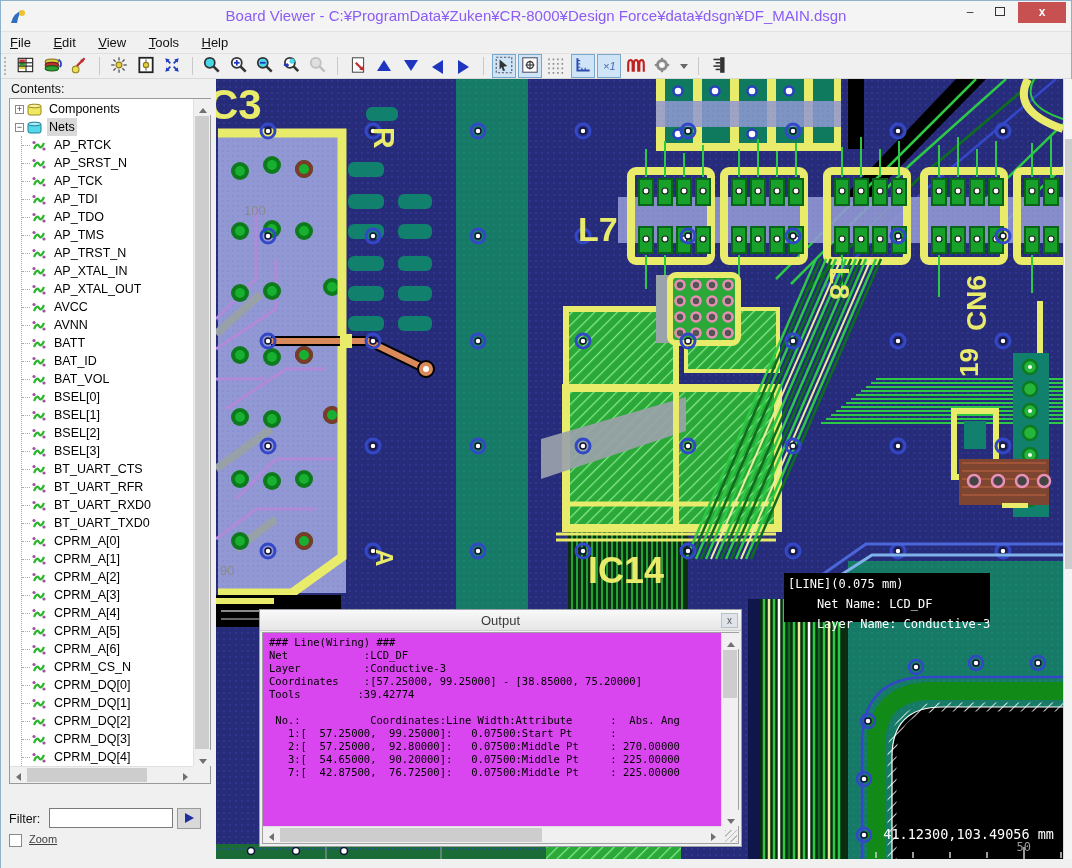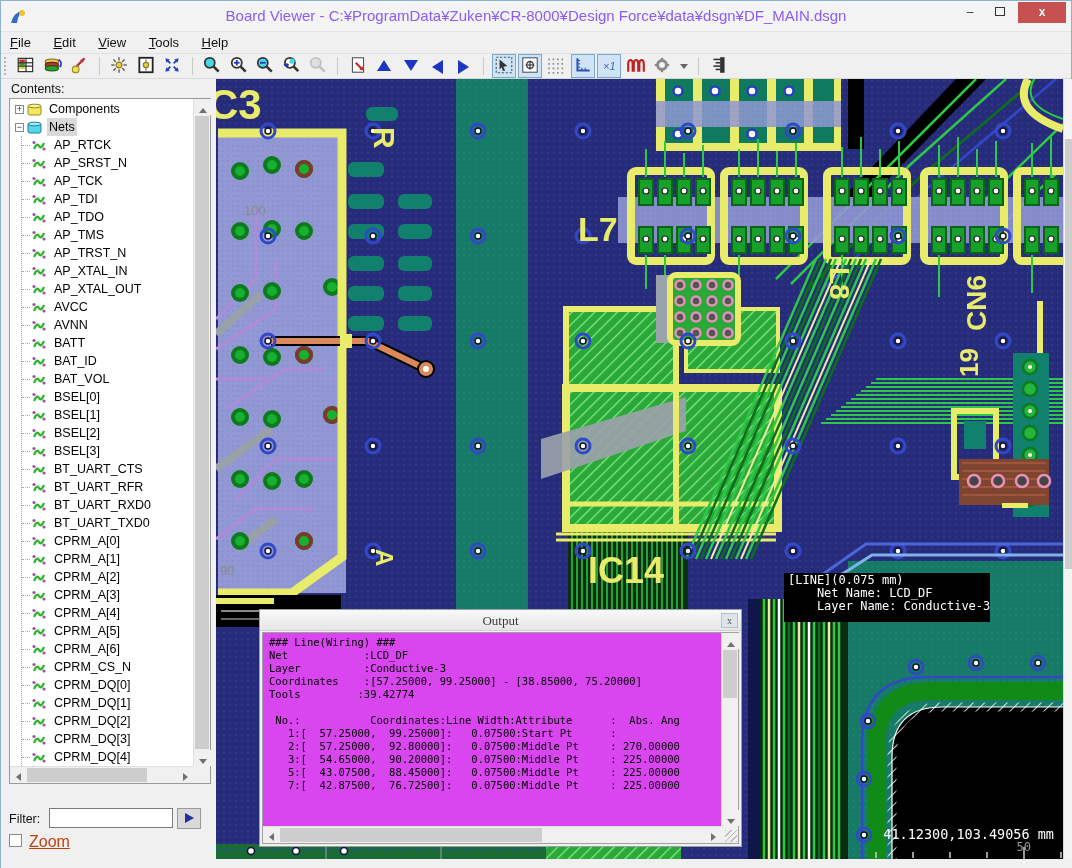--- a/index.html
+++ b/index.html
@@ -78,38 +78,38 @@
   #filter-row { position:absolute; left:8px; top:729px; height:22px; }
   #filter-label { font-size:12.5px; color:#111; position:absolute; left:0; top:4px; }
   #filter-input { position:absolute; left:40px; top:0; width:124px; height:20px; border:1px solid #7a7a7a;
                   font-size:12px; padding:1px 3px; font-family:"Liberation Sans",sans-serif;}
   #filter-go { position:absolute; left:168px; top:0; width:24px; height:21px; background:#d9d9d9;
                border:1px solid #9a9a9a; text-align:center; }
   #filter-go .tri.right { border-top:5px solid transparent; border-bottom:5px solid transparent;
                border-left:9px solid #1e2f9e; margin-top:4px; }
   #zoom-row { position:absolute; left:8px; top:754px; height:18px; }
   #zoom-check { position:absolute; left:0; top:1px; width:13px; height:13px; background:#fff; border:1px solid #8a8a8a; }
-  #zoom-label { position:absolute; left:20px; top:0; font-size:16px; color:#c2410c;text-decoration:underline; }
+  #zoom-label { position:absolute; left:20px; top:0; font-size:11px; color:#404040;text-decoration:underline; }
 
   
   #canvas { position:absolute; left:215px; top:78px; width:847px; height:851px; background:#262b7a; overflow:hidden; }
   #canvas-vscroll { position:absolute; left:1062px; top:78px; width:10px; height:780px; background:#f4f4f4; border-left:1px solid #d8d8d8;}
   #canvas-vscroll .sb-thumb { left:1px; right:1px; top:60px; height:430px; }
 
   
   #pcb-tooltip { position:absolute; left:568px; top:494px; width:206px; height:49px; background:#000;
-                 color:#fff; font-family:"DejaVu Sans Mono", monospace; font-size:12px; line-height:13px;
+                 color:#fff; font-family:"DejaVu Sans Mono", monospace; font-size:12px; line-height:20px;
                  padding:1px 4px; white-space:pre; z-index:30; }
 
   
   #output-win { position:absolute; left:43px; top:530px; width:483px; height:238px; background:#f0f0f0;
                 border:1px solid #9aa0a6; z-index:40; }
   #output-title { position:absolute; left:0; top:0; right:0; height:21px;
                   background:linear-gradient(#f9f9f9,#e6e6e6); border-bottom:1px solid #cfcfcf;
-                  text-align:center; font-size:13px; color:#3a3a3a; line-height:21px;font-family:Liberation Serif, serif; }
+                  text-align:center; font-size:13px; color:#3a3a3a; line-height:21px; }
   #output-close { position:absolute; right:3px; top:3px; width:17px; height:15px; background:#dfe4ea;
                   border:1px solid #b8c0c8; color:#555; font-size:10px; line-height:13px; text-align:center; }
   #output-body { position:absolute; left:2px; right:2px; top:22px; bottom:2px; background:#d946ef;
                  border:1px solid #a0a0a0; }
   #output-text { position:absolute; left:1px; top:1px; right:17px; bottom:17px; overflow:hidden;
                  font-family:"DejaVu Sans Mono", monospace; font-size:10.5px; line-height:13px;
                  color:#000; padding:2px 0 0 5px; }
   .out-line { height:13px; white-space:pre; }
   #output-body .sb-v .sb-thumb { left:1px; right:1px; top:17px; height:48px; }
   #output-body .sb-h .sb-thumb { top:1px; bottom:1px; left:17px; width:262px; }
@@ -1223,21 +1223,20 @@
         <div class="out-line">### Line(Wiring) ###</div>
             <div class="out-line">Net            :LCD_DF</div>
             <div class="out-line">Layer          :Conductive-3</div>
             <div class="out-line">Coordinates    :[57.25000, 99.25000] - [38.85000, 75.20000]</div>
             <div class="out-line">Tools         :39.42774</div>
             <div class="out-line"></div>
             <div class="out-line"> No.:           Coordinates:Line Width:Attribute      :  Abs. Ang</div>
             <div class="out-line">   1:[  57.25000,  99.25000]:   0.07500:Start Pt      :</div>
             <div class="out-line">   2:[  57.25000,  92.80000]:   0.07500:Middle Pt     : 270.00000</div>
             <div class="out-line">   3:[  54.65000,  90.20000]:   0.07500:Middle Pt     : 225.00000</div>
-            <div class="out-line">   5:[  43.07500,  88.45000]:   0.07500:Middle Pt     : 225.00000</div>
             <div class="out-line">   7:[  42.87500,  76.72500]:   0.07500:Middle Pt     : 225.00000</div>
           </div>
         <div class="sb-v">
           <div class="sb-btn" style="top:0"><span class="arr up"></span></div>
           <div class="sb-thumb"></div>
           <div class="sb-btn" style="bottom:0"><span class="arr dn"></span></div>
         </div>
         <div class="sb-h">
           <div class="sb-btn" style="left:0;width:16px"><span class="arr lf"></span></div>
           <div class="sb-thumb"></div>

